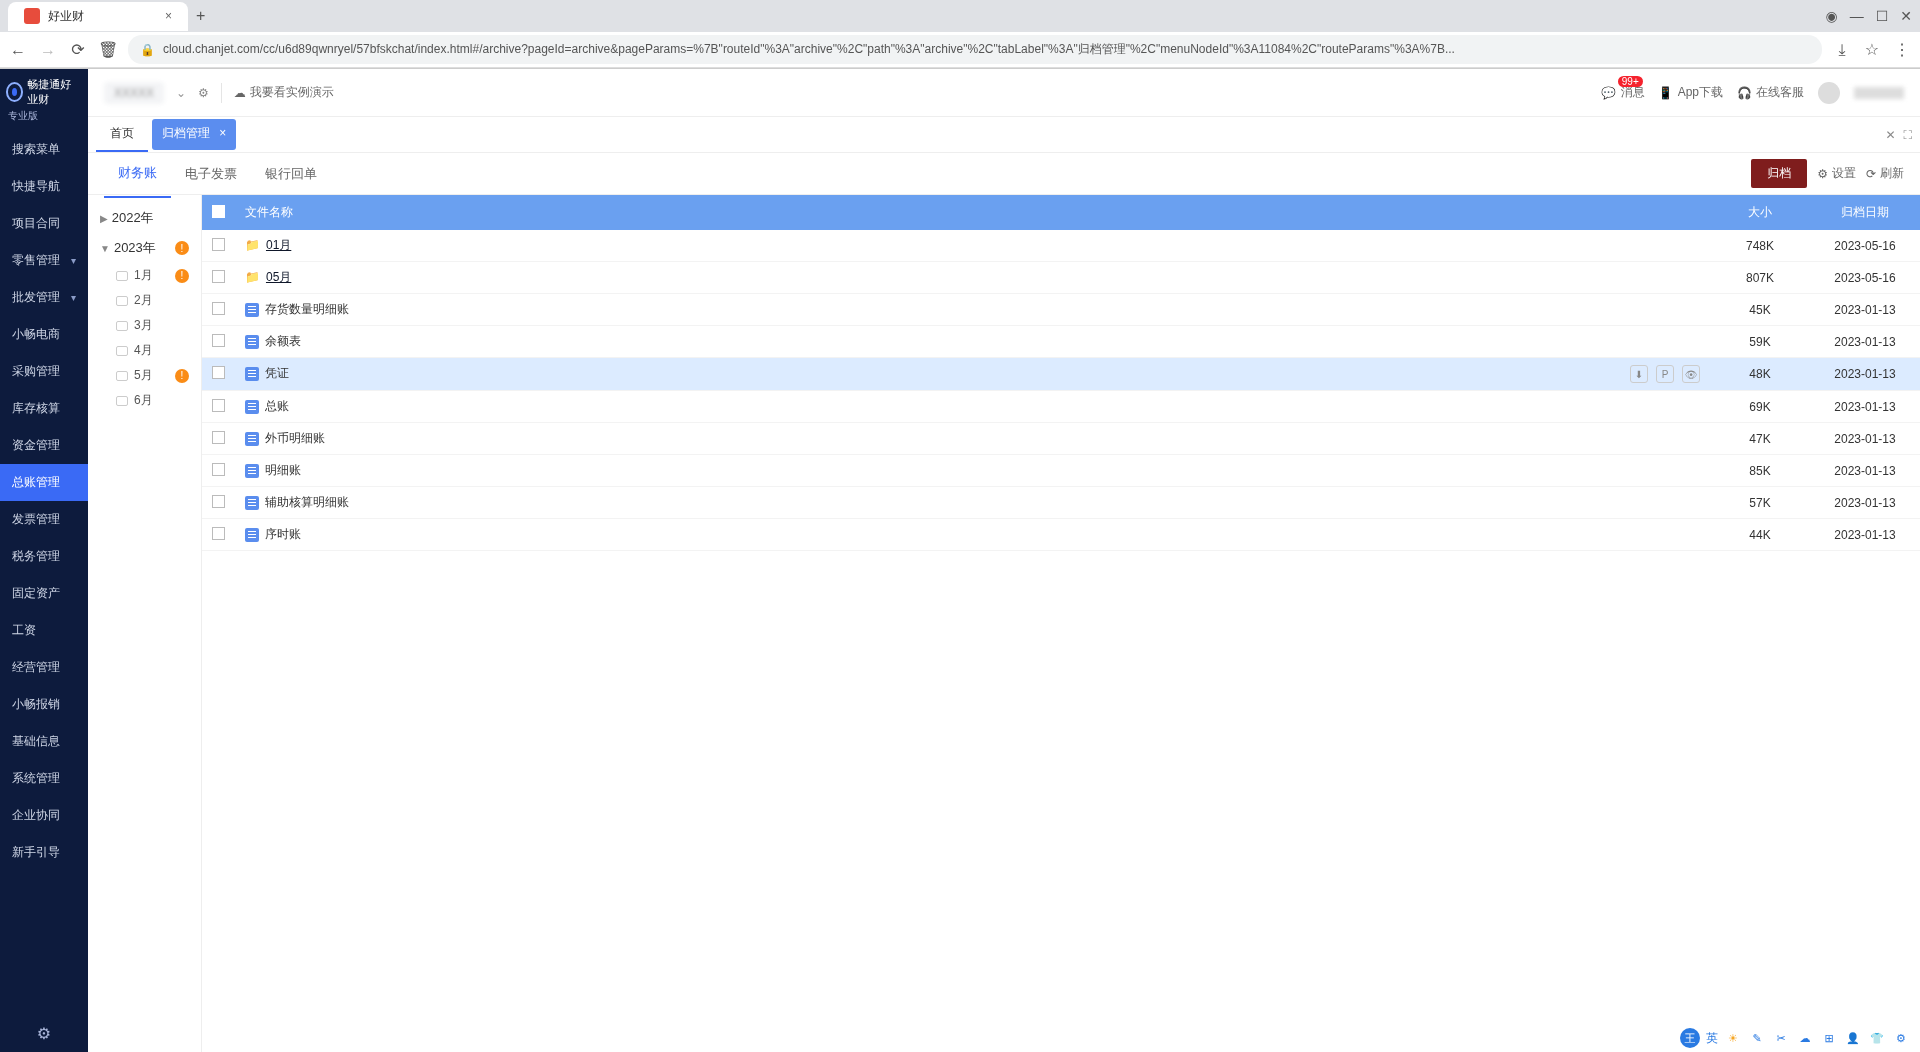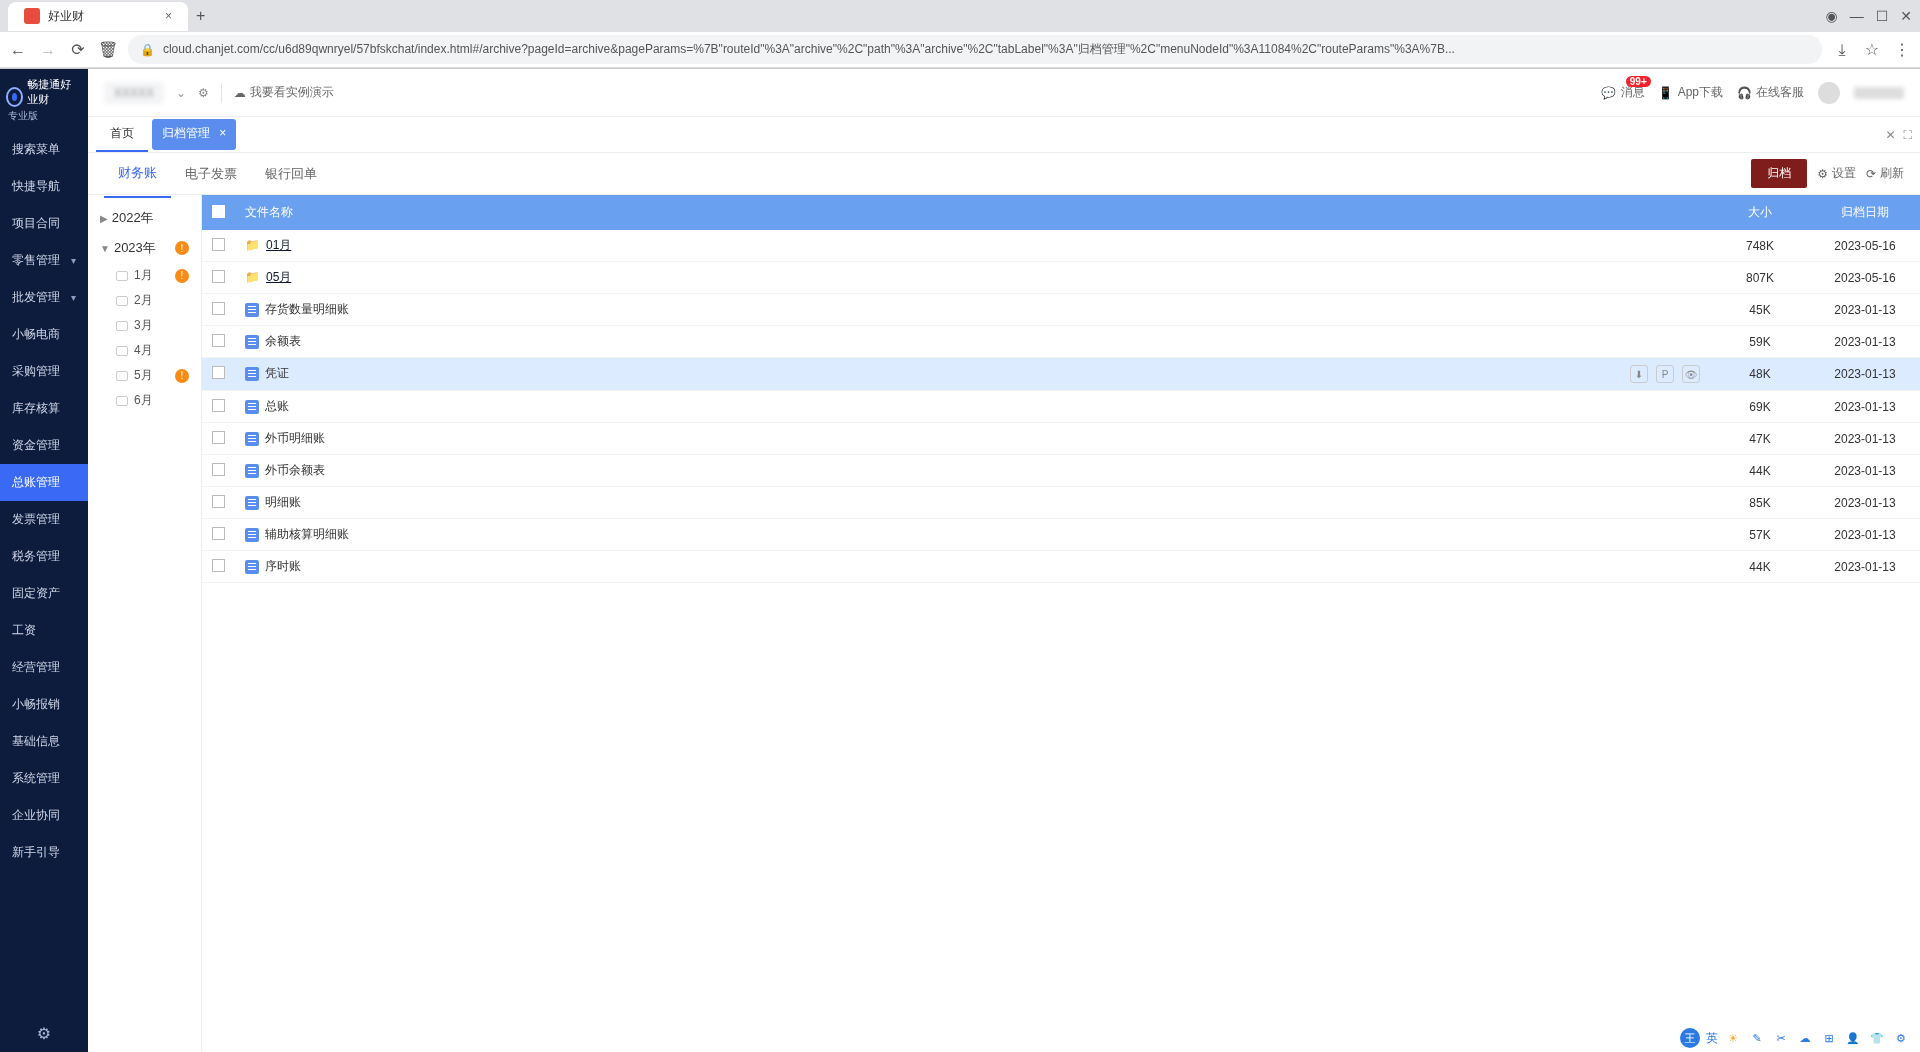--- a/index.html
+++ b/index.html
@@ -20,40 +20,40 @@
 .nav-btn.disabled { color: #bbb; }
 .url-bar { flex: 1; background: #f1f3f4; border-radius: 14px; padding: 6px 12px; display: flex; align-items: center; gap: 8px; font-size: 12px; color: #555; overflow: hidden; }
 .url-bar .lock { color: #666; }
 .url-text { white-space: nowrap; overflow: hidden; text-overflow: ellipsis; }
 
 
 .app { display: flex; height: calc(100vh - 68px); }
 
 
 .sidebar { width: 88px; background: #0d1b3d; color: #cfd6e6; display: flex; flex-direction: column; }
-.logo-row { display:flex; align-items:flex-end; gap:4px; padding:8px 6px 2px; color:#fff; font-size:11px; }
+.logo-row { display:flex; align-items:center; gap:4px; padding:8px 6px 2px; color:#fff; font-size:11px; }
 .logo-icon { width:20px; height:20px; border:2px solid #8eb0ff; border-radius:50%; position:relative; }
 .logo-icon::after{content:""; position:absolute; inset:4px; border-radius:50%; background:#3a6af5;}
 .logo-sub { font-size:10px; color:#a8b4d8; padding:0 8px 8px; }
 .sidebar-item { padding: 10px 12px; font-size: 12px; cursor: pointer; display:flex; align-items:center; gap:4px; }
 .sidebar-item.active { background: #3a6af5; color: #fff; }
 .sidebar-item .caret { margin-left:auto; font-size:10px; color:#8a9bc7;}
 .sidebar-bottom { margin-top:auto; padding:10px; text-align:center; color:#a8b4d8; font-size:16px; }
 
 
 .main { flex:1; display:flex; flex-direction:column; }
 .topbar { height: 48px; border-bottom: 1px solid #eee; display:flex; align-items:center; padding:0 16px; gap:12px; }
 .org-name { background:#f3f4f6; padding:4px 10px; border-radius:4px; color:#999; font-size:12px; filter: blur(2px);}
 .org-caret { color:#999; }
 .gear { color:#888; cursor:pointer; }
 .divider { width:1px; height:20px; background:#e5e5e5; }
 .demo-link { display:flex; align-items:center; gap:4px; color:#666; cursor:pointer; }
 .topbar-right { margin-left:auto; display:flex; align-items:center; gap:14px; color:#666; }
 .topbar-right .item { display:flex; align-items:center; gap:4px; cursor:pointer; position:relative; }
-.badge { position:absolute; top:-8px; left:24px; background:#f5222d; color:#fff; font-size:10px; border-radius:8px; padding:0 4px;font-weight:bold; }
+.badge { position:absolute; top:-8px; left:16px; background:#f5222d; color:#fff; font-size:10px; border-radius:8px; padding:0 4px; }
 .avatar { width:22px; height:22px; background:#ddd; border-radius:50%; }
 .user-blur { width:50px; height:12px; background:#ddd; filter:blur(2px); }
 
 
 .page-tabs { height: 36px; display:flex; align-items:center; border-bottom:1px solid #eee; padding:0 8px; gap:4px; }
 .page-tab { padding:8px 14px; font-size:12px; color:#666; cursor:pointer; border-bottom:2px solid transparent; }
 .page-tab:first-child { border-bottom-color:#3a6af5; color:#333; }
 .page-tab.tab-active { background:#5b8def; color:#fff; border-radius:3px; padding:6px 10px; }
 .page-tab .tab-x { margin-left:6px; }
 .page-tabs-right { margin-left:auto; display:flex; gap:8px; color:#888; }
@@ -359,26 +359,20 @@
                   <td class="center">2023-01-13</td>
                 </tr>
                 <tr>
                   <td class="center"><span class="chk"></span></td>
                   <td><span class="file-icon"></span><span>外币明细账</span></td>
                   <td class="center">47K</td>
                   <td class="center">2023-01-13</td>
                 </tr>
                 <tr>
                   <td class="center"><span class="chk"></span></td>
-                  <td><span class="file-icon"></span><span>外币余额表</span></td>
-                  <td class="center">44K</td>
-                  <td class="center">2023-01-13</td>
-                </tr>
-                <tr>
-                  <td class="center"><span class="chk"></span></td>
                   <td><span class="file-icon"></span><span>明细账</span></td>
                   <td class="center">85K</td>
                   <td class="center">2023-01-13</td>
                 </tr>
                 <tr>
                   <td class="center"><span class="chk"></span></td>
                   <td><span class="file-icon"></span><span>辅助核算明细账</span></td>
                   <td class="center">57K</td>
                   <td class="center">2023-01-13</td>
                 </tr>

